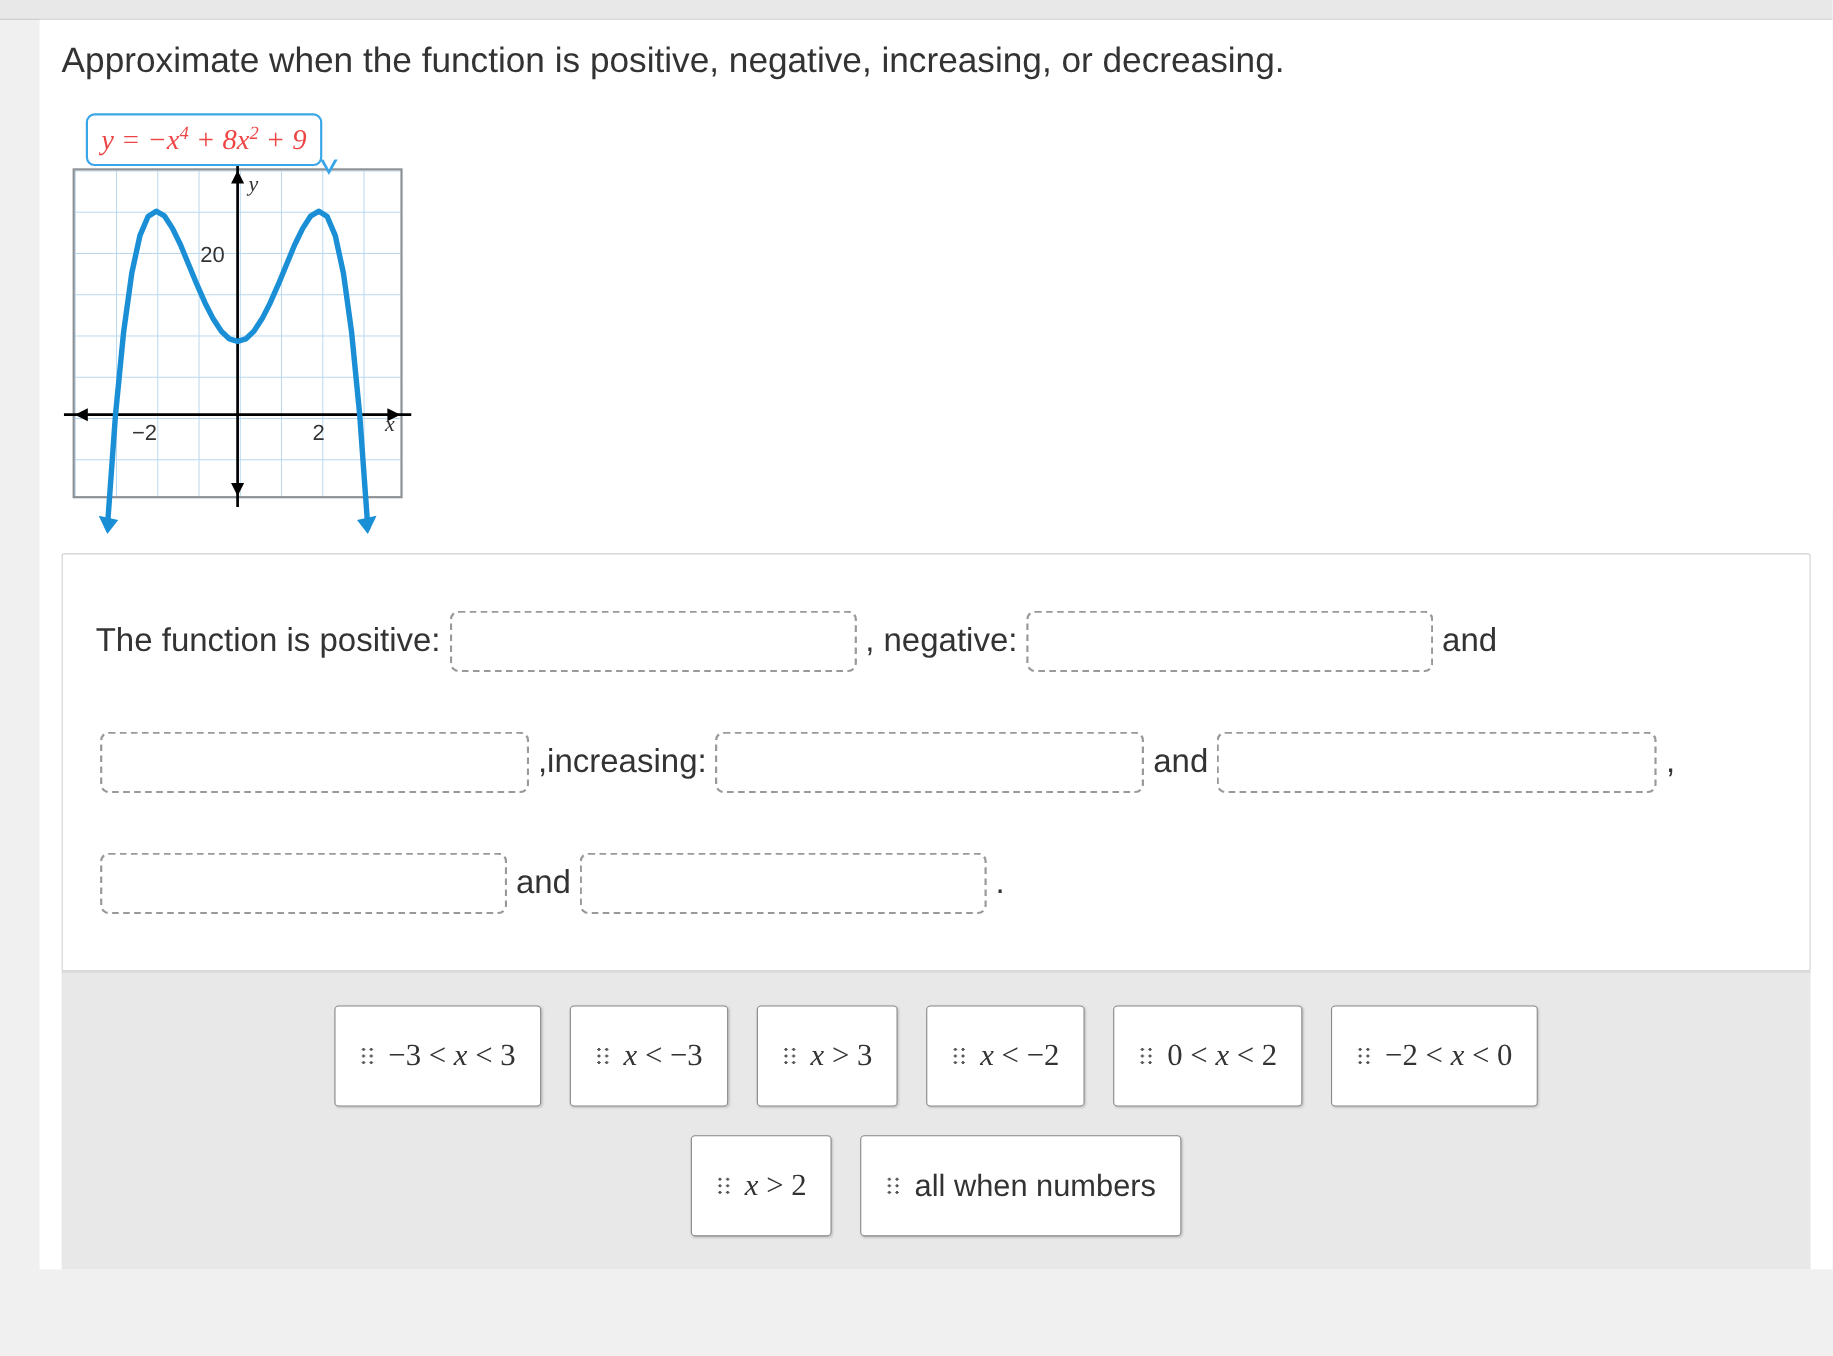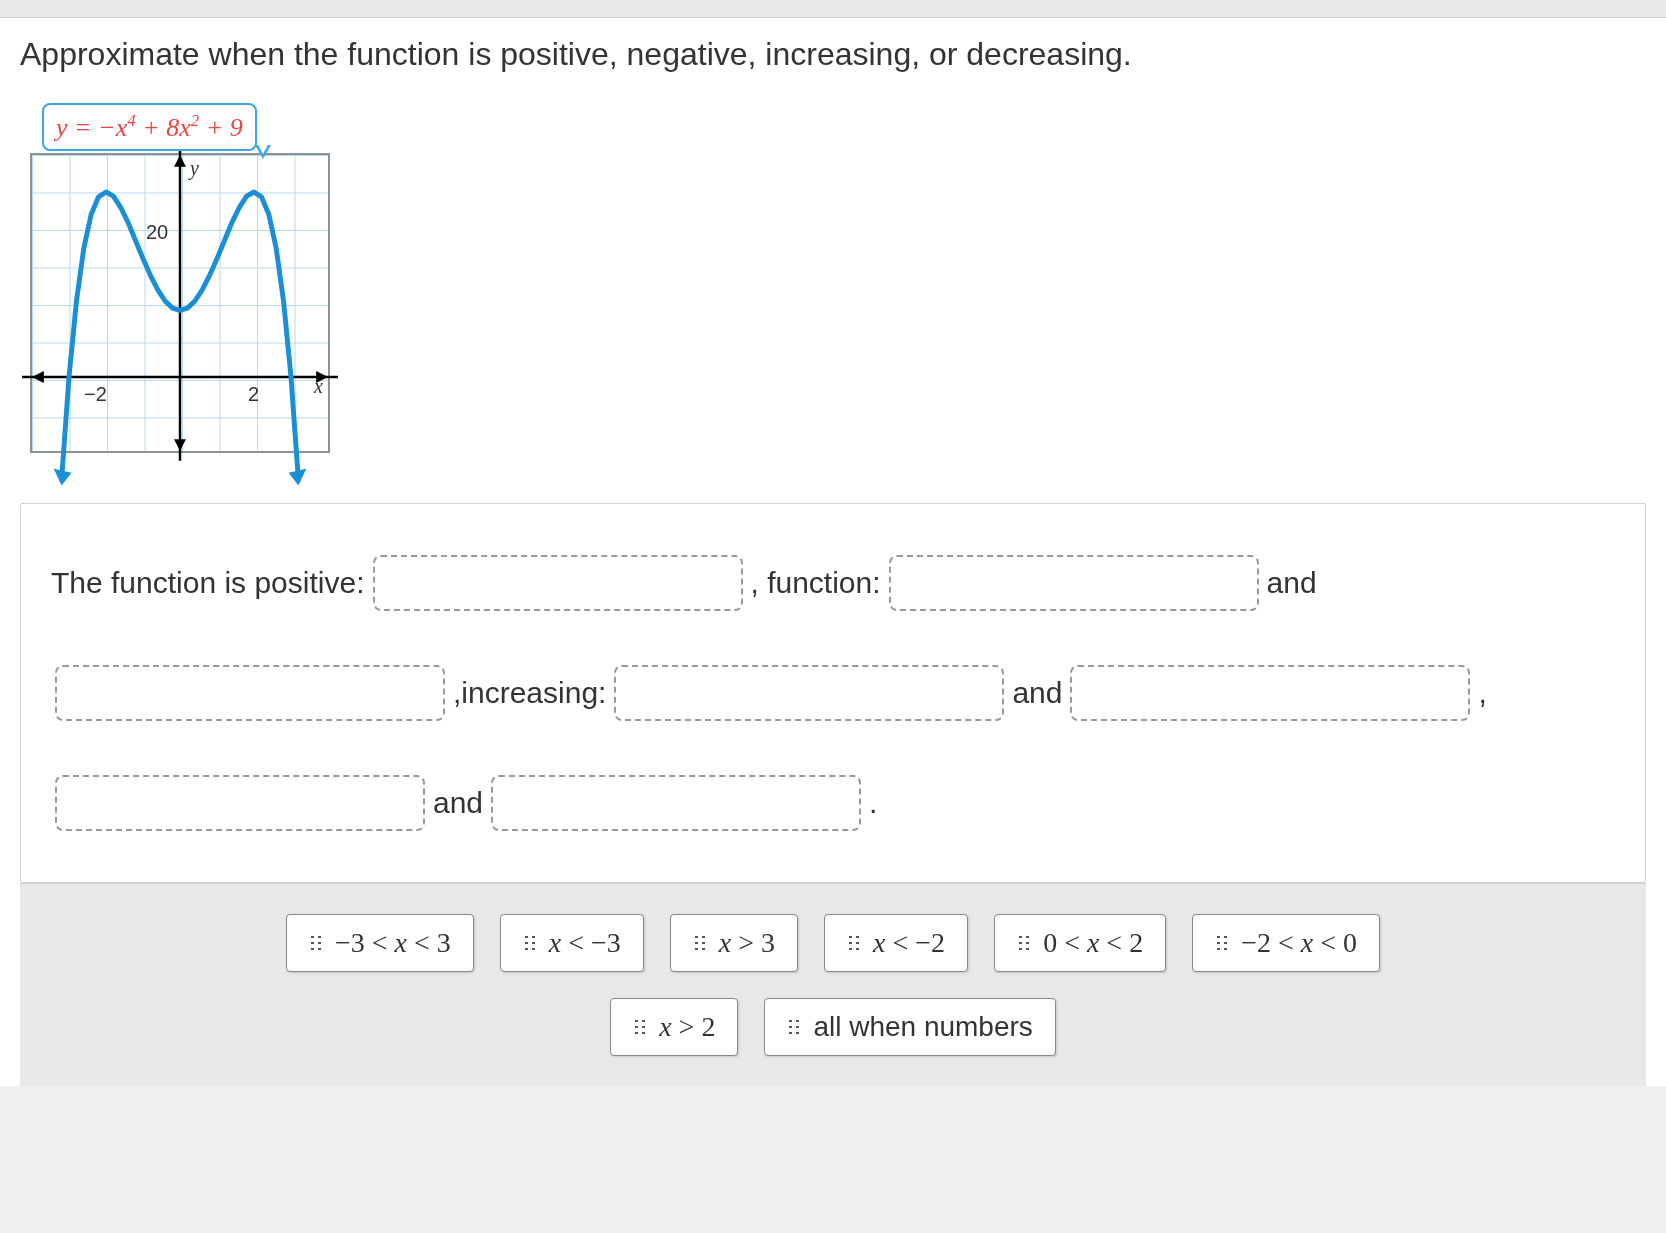--- a/index.html
+++ b/index.html
@@ -11,20 +11,21 @@
     overflow: hidden;
   }
   .topbar {
     height: 18px;
     background: #e8e8e8;
     border-bottom: 1px solid #ccc;
   }
   .page {
     background: #fff;
     padding: 18px 20px 0 20px;
+    margin-left: 36px;
   }
   .prompt {
     font-size: 32px;
     color: #333;
     margin-bottom: 30px;
     font-weight: 400;
   }
   .graph-area {
     position: relative;
     width: 320px;
@@ -128,21 +129,21 @@
     display:flex;
     justify-content:center;
     gap: 26px;
     margin-bottom: 26px;
   }
   .tile-row:last-child { margin-bottom:0; }
   .tile {
     background:#fff;
     border:1px solid #888;
     border-radius:4px;
-    padding: 12px 22px;
+    padding: 29px 22px;
     font-size: 28px;
     color:#333;
     display:flex;
     align-items:center;
     gap:12px;
     cursor: grab;
     box-shadow: 1px 1px 2px rgba(0,0,0,0.15);
     font-family: "Times New Roman", serif;
   }
   .grip {
@@ -199,21 +200,21 @@
       <span class="tick-label" style="top:228px; left:216px;">2</span>
     </div>
   </div>
 
   <div class="answer-panel">
     <div class="flow">
 
       <div class="row">
         <span class="txt">The function is positive:</span>
         <span class="drop" style="width:370px"></span>
-        <span class="txt">, function:</span>
+        <span class="txt">, negative:</span>
         <span class="drop" style="width:370px"></span>
         <span class="txt">and</span>
       </div>
 
       <div class="row">
         <span class="drop" style="width:390px"></span>
         <span class="txt">,increasing:</span>
         <span class="drop" style="width:390px"></span>
         <span class="txt">and</span>
         <span class="drop" style="width:400px"></span>

